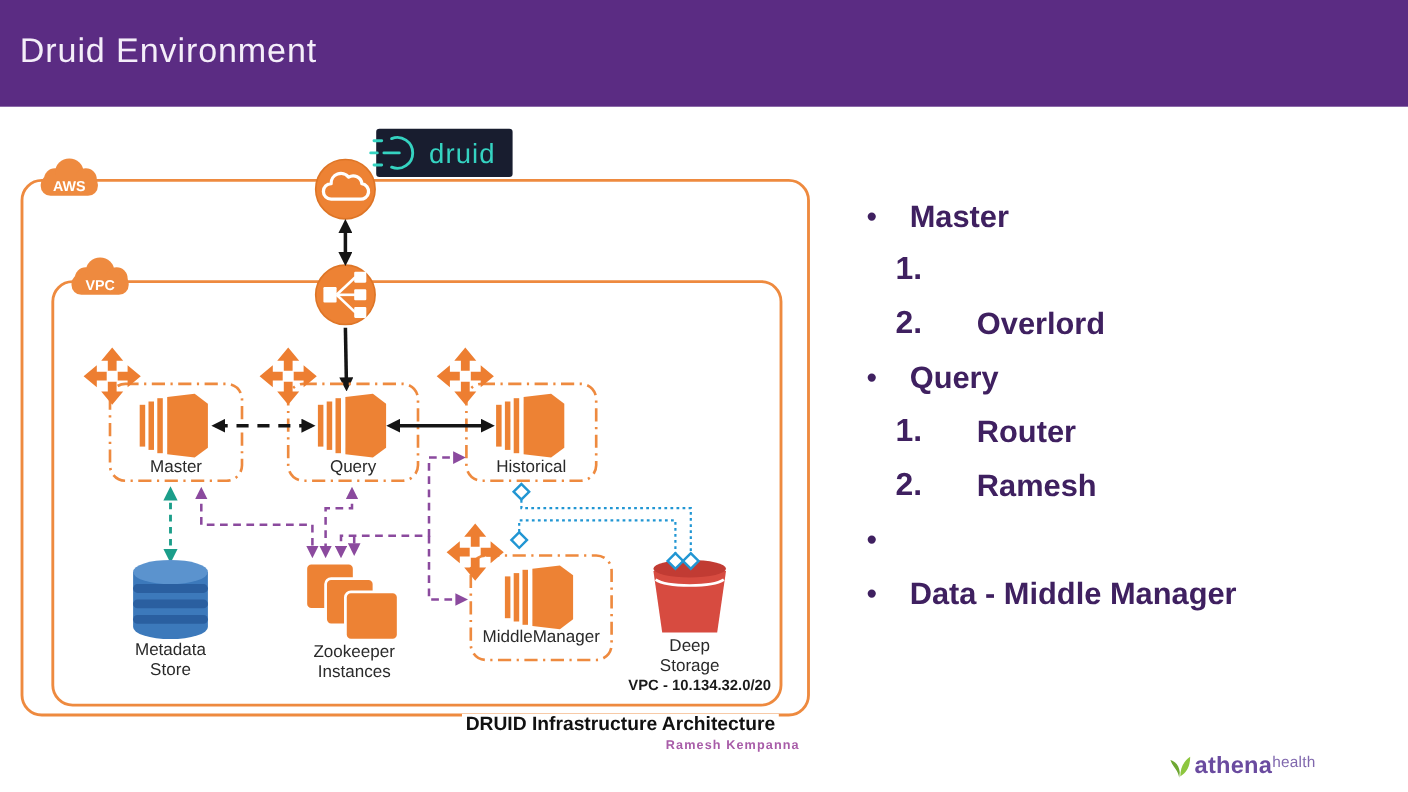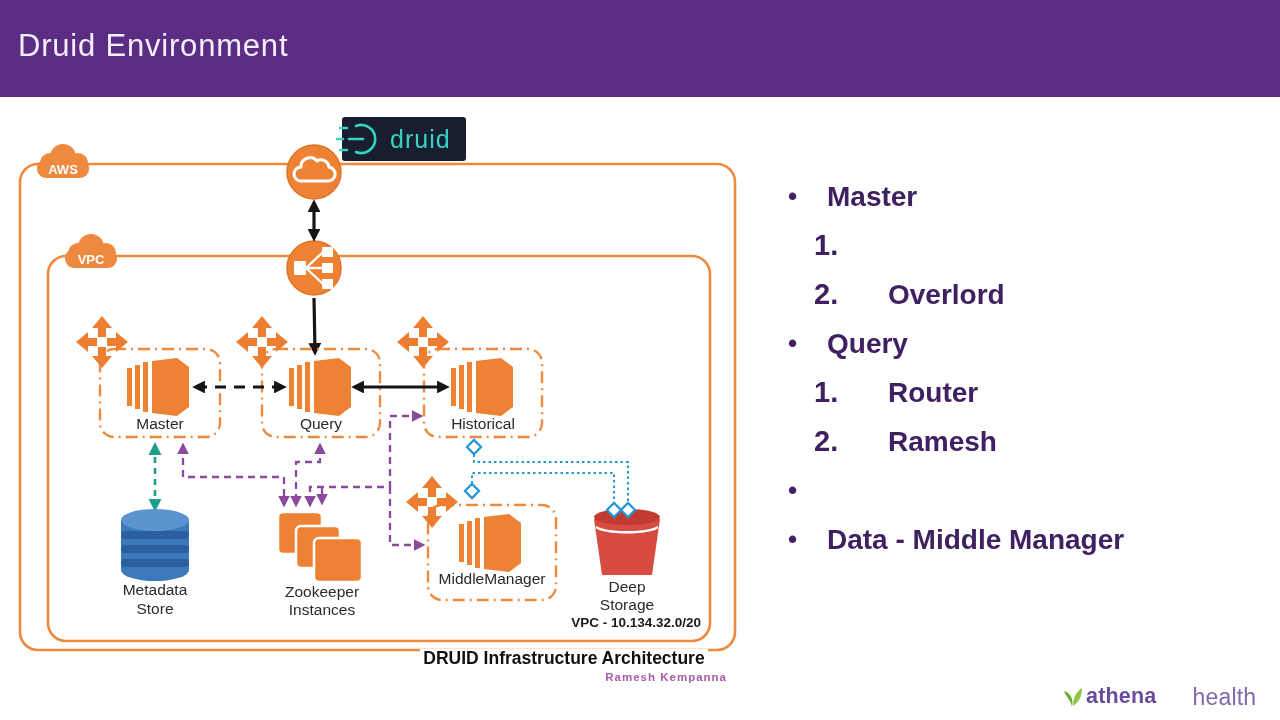--- a/index.html
+++ b/index.html
@@ -25,21 +25,21 @@
       color:#3F2060;font-weight:bold;font-size:28px;}
   .lr .mk{flex:0 0 auto;}
   .lr.bullet{padding-left:18px;}
   .lr.bullet .mk{width:39px;font-size:26px;}
   .lr.num{padding-left:44px;}
   .lr.num .mk{width:74px;font-size:29px;}
   
   .brand{position:absolute;left:1062px;top:684px;display:flex;align-items:flex-start;}
   .brand svg{margin-right:2px;}
   .brand .b1{color:#6A4B9F;font-weight:bold;font-size:21.5px;letter-spacing:.2px;}
-  .brand .b2{color:#8068AE;font-weight:400;font-size:23px;letter-spacing:.2px;margin-left:36px;}
+  .brand .b2{color:#8068AE;font-weight:400;font-size:14px;letter-spacing:.2px;}
 </style>
 </head>
 <body>
 
 <div class="hdr">
   <div class="title">Druid Environment</div>
 </div>
 
 <svg class="diagram" width="760" height="600" viewBox="0 100 760 600">
   <defs>

